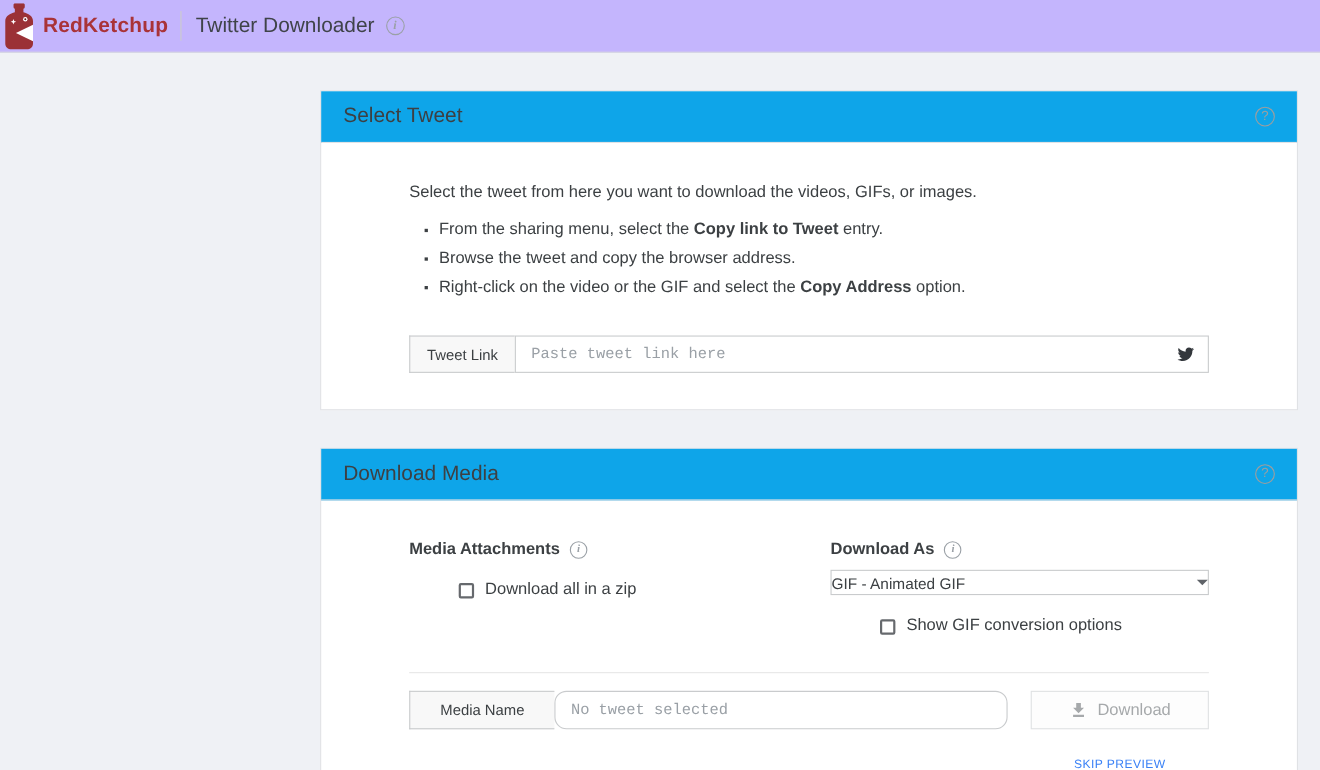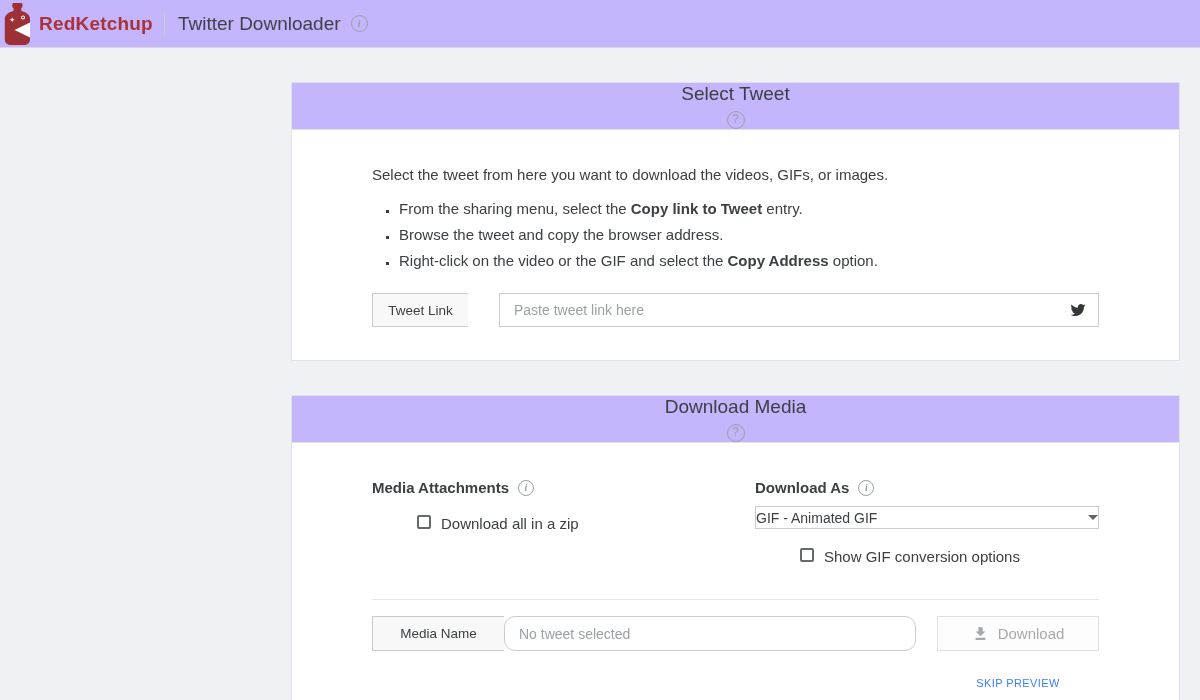--- a/index.html
+++ b/index.html
@@ -28,66 +28,66 @@
     display:inline-block; margin-left:10px; font-weight:bold; flex:none;
   }
   .info-icon::before { content:"i"; font-family:"Liberation Serif","DejaVu Serif",serif; font-style:italic; }
 
   
   .content { width:889px; margin:34px 0 0 291px; }
 
   .card { background:#fff; border:1px solid #e0e2e5; }
   .card + .card { margin-top:34px; }
   .card-header {
-    height:47px; background:#c4b5fd; border-bottom:1px solid #e0e2e5;
-    display:flex; align-items:center; justify-content:space-between; padding:0 20px;flex-direction:column;
+    height:47px; background:#0ea5e9; border-bottom:1px solid #e0e2e5;
+    display:flex; align-items:center; justify-content:space-between; padding:0 20px;
   }
   .card-title { font-size:19px; color:#3d4043; }
   .help-icon {
     width:18px; height:18px; border:1.6px solid #9e9e9e; border-radius:50%;
     color:#9e9e9e; font-size:12px; line-height:15px; text-align:center; flex:none;
     cursor:pointer;
   }
   .help-icon::before { content:"?"; }
 
   .card-body { padding:36px 80px 33px; }
 
   
   .intro { font-size:15px; }
   ul.steps { margin:17px 0 0; padding-left:27px; list-style-type:square; }
   ul.steps li { font-size:15px; margin-top:9px; }
   ul.steps li::marker { font-size:11px; }
   .b { font-weight:bold; }
 
-  .input-row { display:flex; height:34px; margin-top:24px;gap:31px; }
+  .input-row { display:flex; height:34px; margin-top:36px; }
   .input-label {
     background:#f8f8f8; border:1px solid #c9cbcd; border-right:none;
     display:flex; align-items:center; justify-content:center;
     font-size:13.5px; color:#3c4043; padding:0 14px; white-space:nowrap;
   }
   .tweet-label { min-width:96px; }
-  .input-wrap { position:relative; flex:1; }
+  .input-wrap { position:relative; flex:1;font-family:Liberation Mono, monospace; }
   .text-input {
     width:100%; height:100%; border:1px solid #c9cbcd; background:#fff;
     padding:0 40px 0 14px; font-size:14px; color:#3c4043; outline:none;
     font-family:inherit;
   }
   .text-input::placeholder { color:#9aa0a6; opacity:1; }
   .input-end-icon {
     position:absolute; right:12px; top:50%; transform:translateY(-50%);
     width:18px; height:15px; display:flex;
   }
 
   
   .cols { display:flex; }
   .col-left { width:383px; flex:none; }
   .col-right { flex:1; }
   .section-label { display:flex; align-items:center; font-size:15px; font-weight:bold; }
   .section-label .info-icon { margin-left:9px; width:16px; height:16px; font-size:10px; line-height:13px; }
-  .checkbox-row { display:flex; align-items:flex-start; margin-top:19px; cursor:pointer;padding-left:45px; }
+  .checkbox-row { display:flex; align-items:flex-end; margin-top:19px; cursor:pointer;padding-left:45px; }
   .checkbox {
     width:14px; height:14px; border:2px solid #66696d; border-radius:2px;
     background:#fff; flex:none;
   }
   .checkbox-label { margin-left:10px; font-size:15px; }
 
   .select-box {
     height:23px; border:1px solid #c9cbcd; margin-top:10px; background:#fff;
     display:flex; align-items:center; justify-content:space-between; cursor:pointer;
   }

